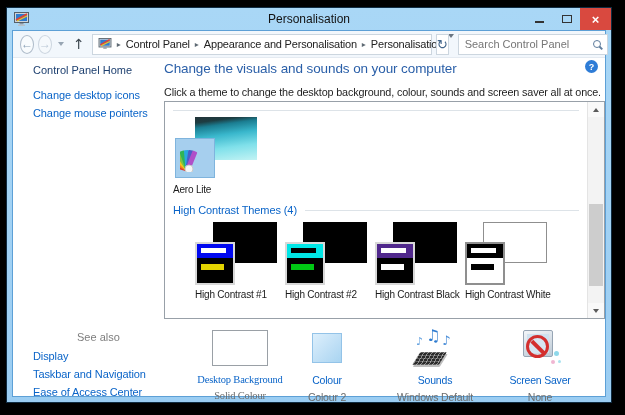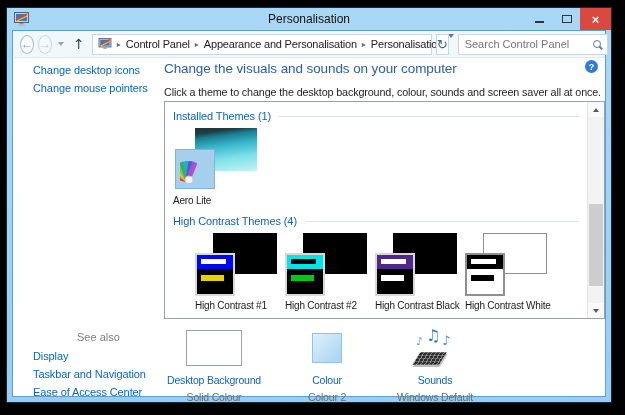--- a/index.html
+++ b/index.html
@@ -217,38 +217,38 @@
         <input type="text" placeholder="Search Control Panel" style="">
         <span class="mag"></span>
       </div>
     </div>
 
     <div class="help-icon">
         <span>?</span>
       </div>
 
     <div class="sidebar">
+      <div class="side-home">Control Panel Home</div>
       <div class="side-link">Change desktop icons</div>
       <div class="side-link">Change mouse pointers</div>
     </div>
     <div class="see-also">
       <div class="see-also-label">See also</div>
       <div class="side-link">Display</div>
       <div class="side-link">Taskbar and Navigation</div>
       <div class="side-link">Ease of Access Center</div>
     </div>
 
     <div class="main-heading">Change the visuals and sounds on your computer</div>
     <div class="main-desc">Click a theme to change the desktop background, colour, sounds and screen saver all at once.</div>
 
     <div class="theme-box">
       <div class="box-content">
 
         <div class="section-hdr">
-          <span>Installed Themes (1)</span>
           <span class="rule"></span>
         </div>
 
         <div class="aero-tile">
           <div class="aero-back"></div>
           <div class="aero-front">
             <svg width="30" height="28" viewBox="0 0 30 28">
               <g transform="translate(8,25)">
                 <rect x="-2.5" y="-19" width="5" height="19" rx="1" fill="#e03a2e" transform="rotate(-75)"></rect>
                 <rect x="-2.5" y="-19" width="5" height="19" rx="1" fill="#f07f1f" transform="rotate(-61)"></rect>
@@ -326,21 +326,21 @@
         <div class="scroll-btn up">
             <div class="tri-up-s"></div>
           </div>
         <div class="scroll-thumb"></div>
         <div class="scroll-btn down">
             <div class="tri-down-s"></div>
           </div>
       </div>
     </div>
 
-    <div class="footer-item" style="left:148px;">
+    <div class="footer-item" style="left:174px;font-family:Liberation Serif, serif;">
       <div class="f-icon">
           <div class="icon-bgrect"></div>
         </div>
       <div class="f-label">Desktop Background</div>
       <div class="f-value">Solid Colour</div>
     </div>
     <div class="footer-item" style="left:261px;">
       <div class="f-icon">
           <div class="icon-colour"></div>
         </div>
@@ -352,15 +352,30 @@
         <div class="icon-sounds">
           <span class="note a">♫</span>
           <span class="note b">♪</span>
           <span class="note c">♪</span>
           <div class="grille"></div>
         </div>
       </div>
       <div class="f-label">Sounds</div>
       <div class="f-value">Windows Default</div>
     </div>
+    <div class="footer-item" style="left:474px;">
+      <div class="f-icon">
+        <div class="icon-ss">
+          <div class="monitor">
+              <div class="monitor-screen"></div>
+            </div>
+          <div class="noring"></div>
+          <div class="bub b1"></div>
+            <div class="bub b2"></div>
+            <div class="bub b3"></div>
+        </div>
+      </div>
+      <div class="f-label">Screen Saver</div>
+      <div class="f-value">None</div>
+    </div>
 
   </div>
 </div>
 
 </body></html>

